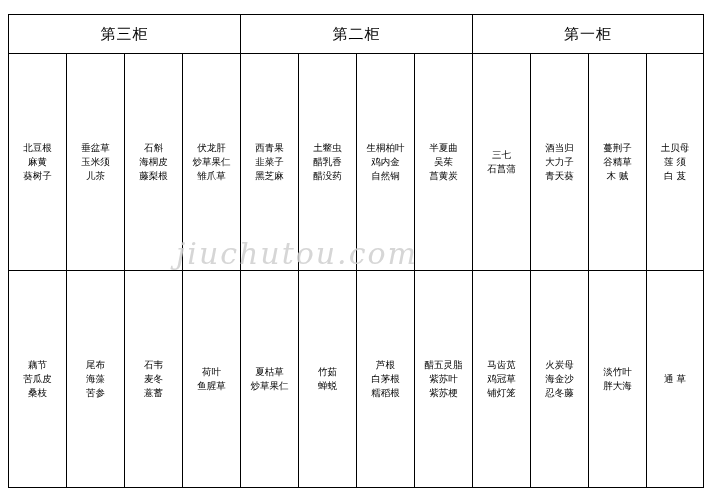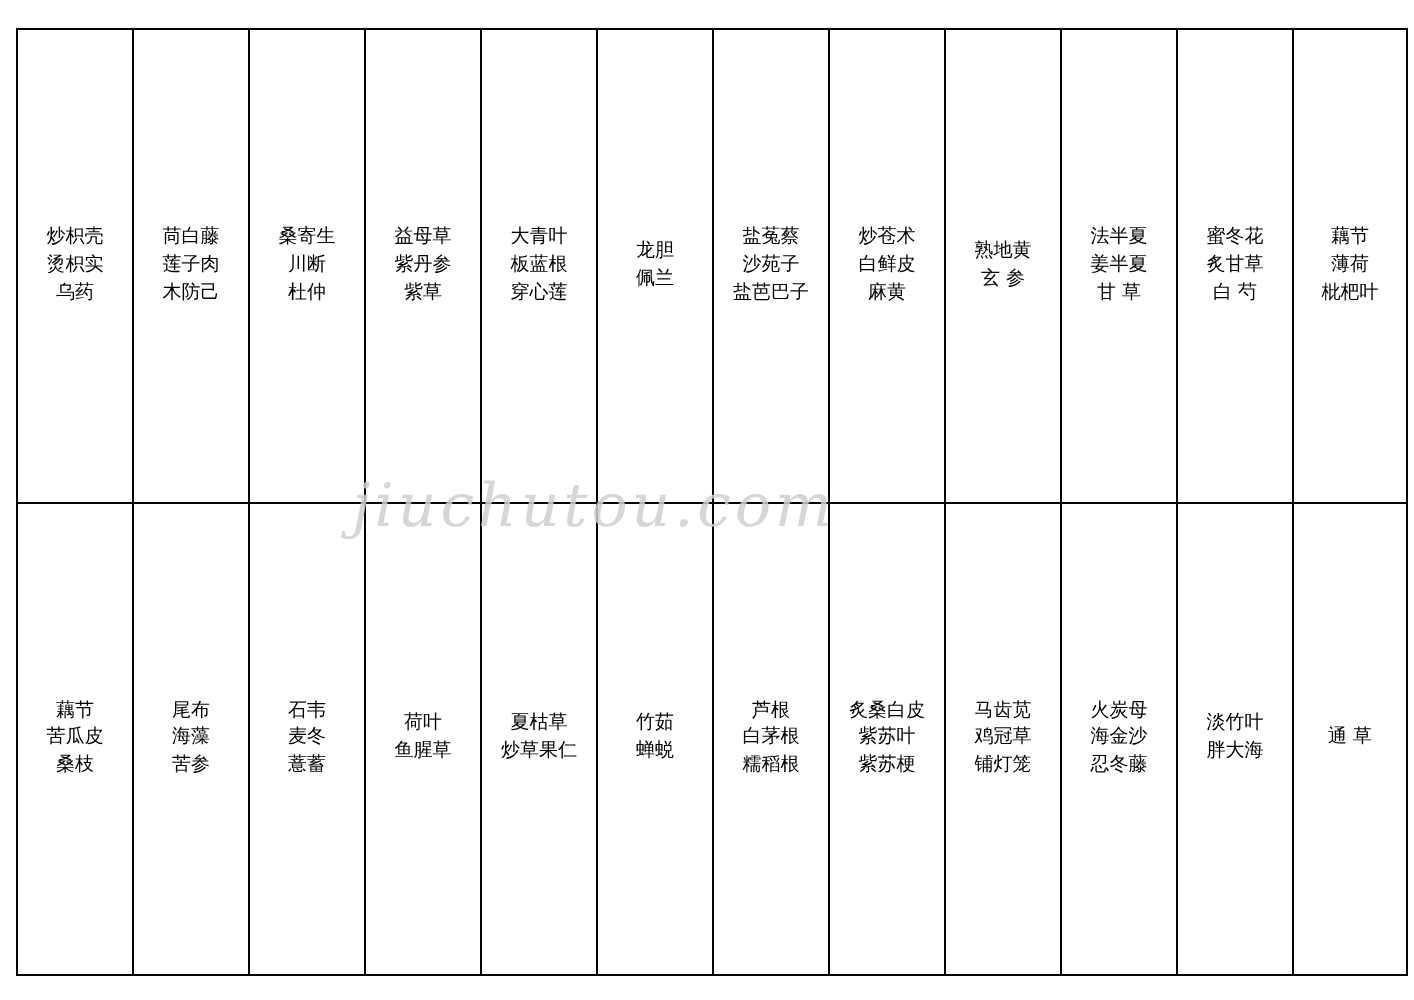--- a/index.html
+++ b/index.html
@@ -78,78 +78,83 @@
       <col style="width:58px">
         <col style="width:58px">
         <col style="width:58px">
         <col style="width:58px">
       <col style="width:58px">
         <col style="width:58px">
         <col style="width:58px">
         <col style="width:57px">
     </colgroup>
     <tbody id="grid-body">
+      <tr>
+        <td class="hdr" colspan="4">第三柜</td>
+        <td class="hdr" colspan="4">第二柜</td>
+        <td class="hdr" colspan="4">第一柜</td>
+      </tr>
         <tr>
-          <td class="cell">炒枳壳
-烫枳实
-乌药</td>
-          <td class="cell">苘白藤
-莲子肉
-木防己</td>
-          <td class="cell">桑寄生
-川断
-杜仲</td>
-          <td class="cell">益母草
-紫丹参
-紫草</td>
-          <td class="cell">大青叶
-板蓝根
-穿心莲</td>
-          <td class="cell">龙胆
-佩兰
+          <td class="cell">北豆根
+麻黄
+葵树子</td>
+          <td class="cell">垂盆草
+玉米须
+儿茶</td>
+          <td class="cell">石斛
+海桐皮
+藤梨根</td>
+          <td class="cell">伏龙肝
+炒草果仁
+雏爪草</td>
+          <td class="cell">西青果
+韭菜子
+黑芝麻</td>
+          <td class="cell">土鳖虫
+醋乳香
+醋没药</td>
+          <td class="cell">生桐柏叶
+鸡内金
+自然铜</td>
+          <td class="cell">半夏曲
+吴茱
+菖黄炭</td>
+          <td class="cell">三七
+石菖蒲
 </td>
-          <td class="cell">盐菟蔡
-沙苑子
-盐芭巴子</td>
-          <td class="cell">炒苍术
-白鲜皮
-麻黄</td>
-          <td class="cell">熟地黄
-玄 参
-</td>
-          <td class="cell">法半夏
-姜半夏
-甘 草</td>
-          <td class="cell">蜜冬花
-炙甘草
-白 芍</td>
-          <td class="cell">藕节
-薄荷
-枇杷叶</td>
+          <td class="cell">酒当归
+大力子
+青天葵</td>
+          <td class="cell">蔓荆子
+谷精草
+木 贼</td>
+          <td class="cell">土贝母
+莲 须
+白 芨</td>
         </tr>
         <tr>
           <td class="cell">藕节
 苦瓜皮
 桑枝</td>
           <td class="cell">尾布
 海藻
 苦参</td>
           <td class="cell">石韦
 麦冬
 薏蓄</td>
           <td class="cell">荷叶
 鱼腥草</td>
           <td class="cell">夏枯草
 炒草果仁</td>
           <td class="cell">竹茹
 蝉蜕</td>
           <td class="cell">芦根
 白茅根
 糯稻根</td>
-          <td class="cell">炙桑白皮
+          <td class="cell">醋五灵脂
 紫苏叶
 紫苏梗</td>
           <td class="cell">马齿苋
 鸡冠草
 铺灯笼</td>
           <td class="cell">火炭母
 海金沙
 忍冬藤</td>
           <td class="cell">淡竹叶
 胖大海

